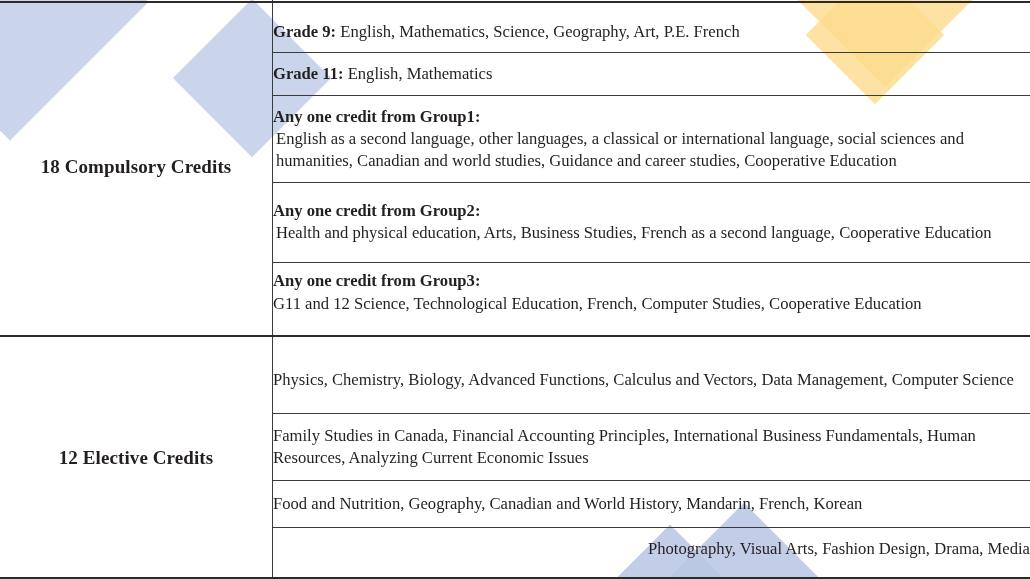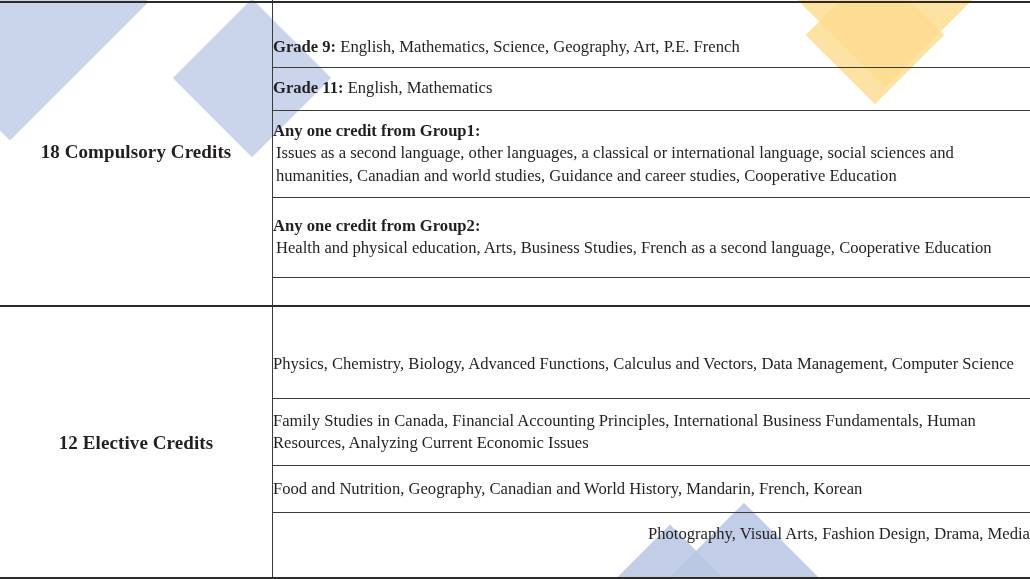--- a/index.html
+++ b/index.html
@@ -207,27 +207,33 @@
               </tr>
               <tr class="item-row" style="height:43px;">
                 <td class="item-cell single-line">
                   <span class="inline-head">Grade 11:</span>
                   <span class="item-body">English, Mathematics</span>
                 </td>
               </tr>
               <tr class="item-row" style="height:87px;">
                 <td class="item-cell">
                   <span class="item-head">Any one credit from Group1:</span>
-                  <span class="item-body indent-body">Issues as a second language, other languages, a classical or international language, social sciences and humanities, Canadian and world studies, Guidance and career studies, Cooperative Education</span>
+                  <span class="item-body indent-body">English as a second language, other languages, a classical or international language, social sciences and humanities, Canadian and world studies, Guidance and career studies, Cooperative Education</span>
                 </td>
               </tr>
               <tr class="item-row" style="height:80px;">
                 <td class="item-cell">
                   <span class="item-head">Any one credit from Group2:</span>
                   <span class="item-body indent-body">Health and physical education, Arts, Business Studies, French as a second language, Cooperative Education</span>
+                </td>
+              </tr>
+              <tr class="item-row last-row" style="height:60px;">
+                <td class="item-cell">
+                  <span class="item-head">Any one credit from Group3:</span>
+                  <span class="item-body">G11 and 12 Science, Technological Education, French, Computer Studies, Cooperative Education</span>
                 </td>
               </tr>
             </tbody>
           </table>
         </td>
       </tr>
 
       <tr>
         <td class="label-cell">
           <span class="label-text">12 Elective Credits</span>

